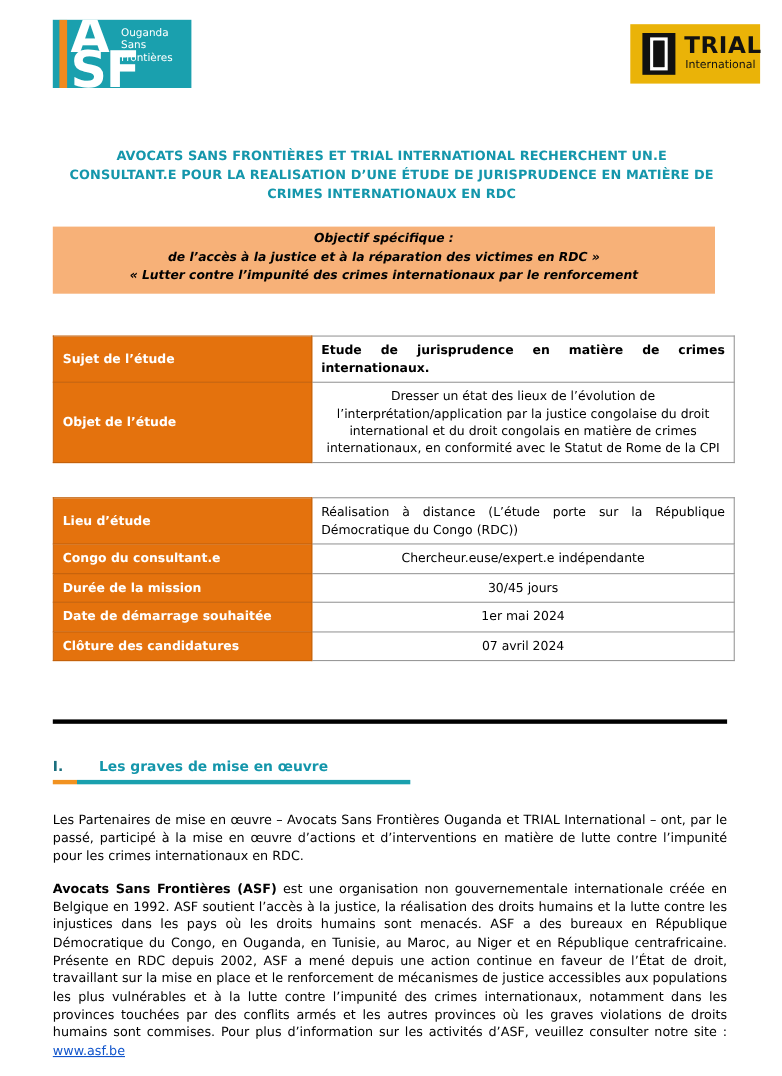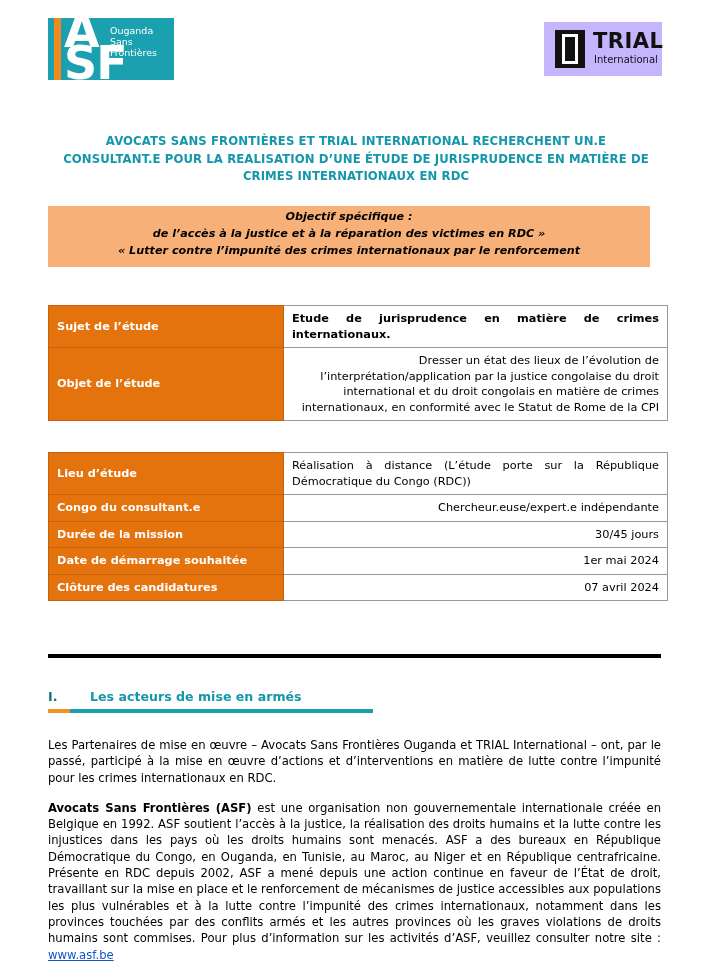--- a/index.html
+++ b/index.html
@@ -67,25 +67,25 @@
     left: 62px;
     top: 7px;
     color: #ffffff;
     font-size: 9.5px;
     line-height: 11px;
     font-family: "DejaVu Sans", "Liberation Sans", sans-serif;
   }
 
   .trial-logo {
     position: absolute;
-    left: 544px;
+    left: 573px;
     top: 22px;
     width: 118px;
     height: 54px;
-    background: #c4b5fd;
+    background: #eab308;
   }
   .trial-mark {
     position: absolute;
     left: 11px;
     top: 8px;
     width: 30px;
     height: 38px;
     background: #111111;
     box-sizing: border-box;
     padding: 4px 7px;
@@ -173,21 +173,21 @@
     color: #ffffff;
     font-weight: bold;
     border-color: #c4610a;
   }
   .tbl td.val {
     background: #ffffff;
     color: #000000;
     text-align: justify;
   }
   .tbl td.val.bold { font-weight: bold; }
-  .tbl td.val.plain { text-align: right; }
+  .tbl td.val.plain { text-align: center; }
 
   #table-one { top: 305px; }
   #table-two { top: 452px; }
 
   .tbl.t1 td.val { vertical-align: top; }
 
   
   .black-rule {
     position: absolute;
     left: 48px;
@@ -324,21 +324,21 @@
         <td class="val plain">07 avril 2024</td>
       </tr>
     </tbody>
   </table>
 
   <div class="black-rule"></div>
 
   <div class="section-head">
     <div class="sh-row">
       <span class="sh-num">I.</span>
-      <span class="sh-text">Les acteurs de mise en armés</span>
+      <span class="sh-text">Les graves de mise en œuvre</span>
     </div>
     <div class="sh-underline">
       <span class="sh-ul-orange"></span>
       <span class="sh-ul-teal"></span>
     </div>
   </div>
 
   <div class="body-wrap">
     <p class="para">Les Partenaires de mise en œuvre – Avocats Sans Frontières Ouganda et TRIAL International – ont, par le passé, participé à la mise en œuvre d’actions et d’interventions en matière de lutte contre l’impunité pour les crimes internationaux en RDC.</p>
     <p class="para"><b>Avocats Sans Frontières (ASF)</b><span> est une organisation non gouvernementale internationale créée en Belgique en 1992. ASF soutient l’accès à la justice, la réalisation des droits humains et la lutte contre les injustices dans les pays où les droits humains sont menacés. ASF a des bureaux en République Démocratique du Congo, en Ouganda, en Tunisie, au Maroc, au Niger et en République centrafricaine. Présente en RDC depuis 2002, ASF a mené depuis une action continue en faveur de l’État de droit, travaillant sur la mise en place et le renforcement de mécanismes de justice accessibles aux populations les plus vulnérables et à la lutte contre l’impunité des crimes internationaux, notamment dans les provinces touchées par des conflits armés et les autres provinces où les graves violations de droits humains sont commises. Pour plus d’information sur les activités d’ASF, veuillez consulter notre site : </span><a class="link" href="#">www.asf.be</a></p>

